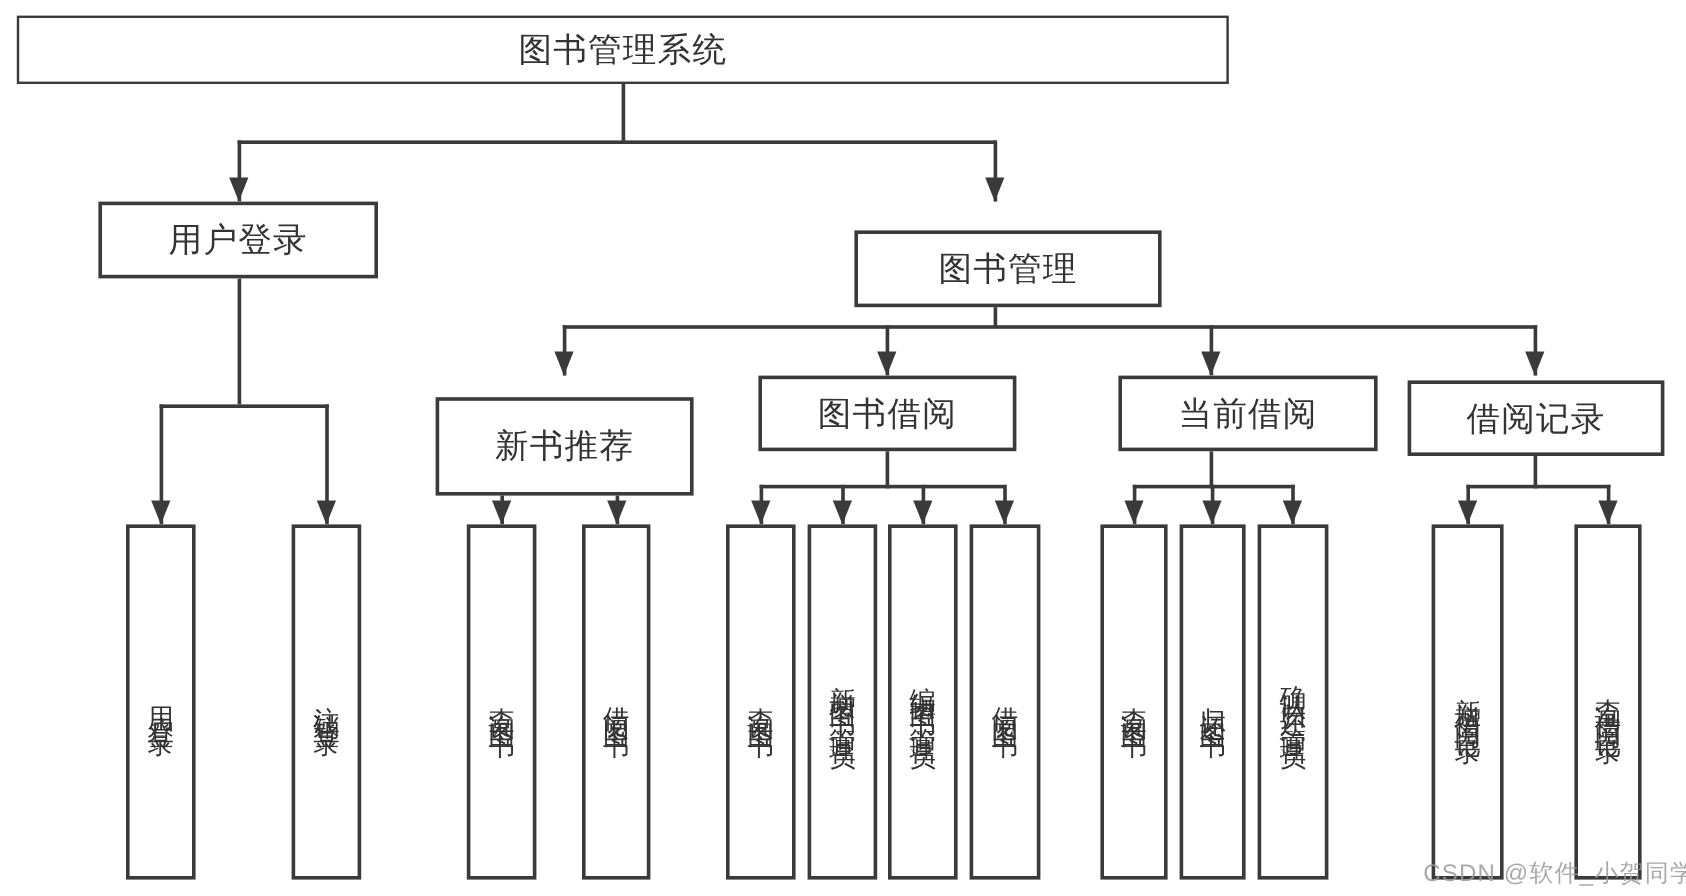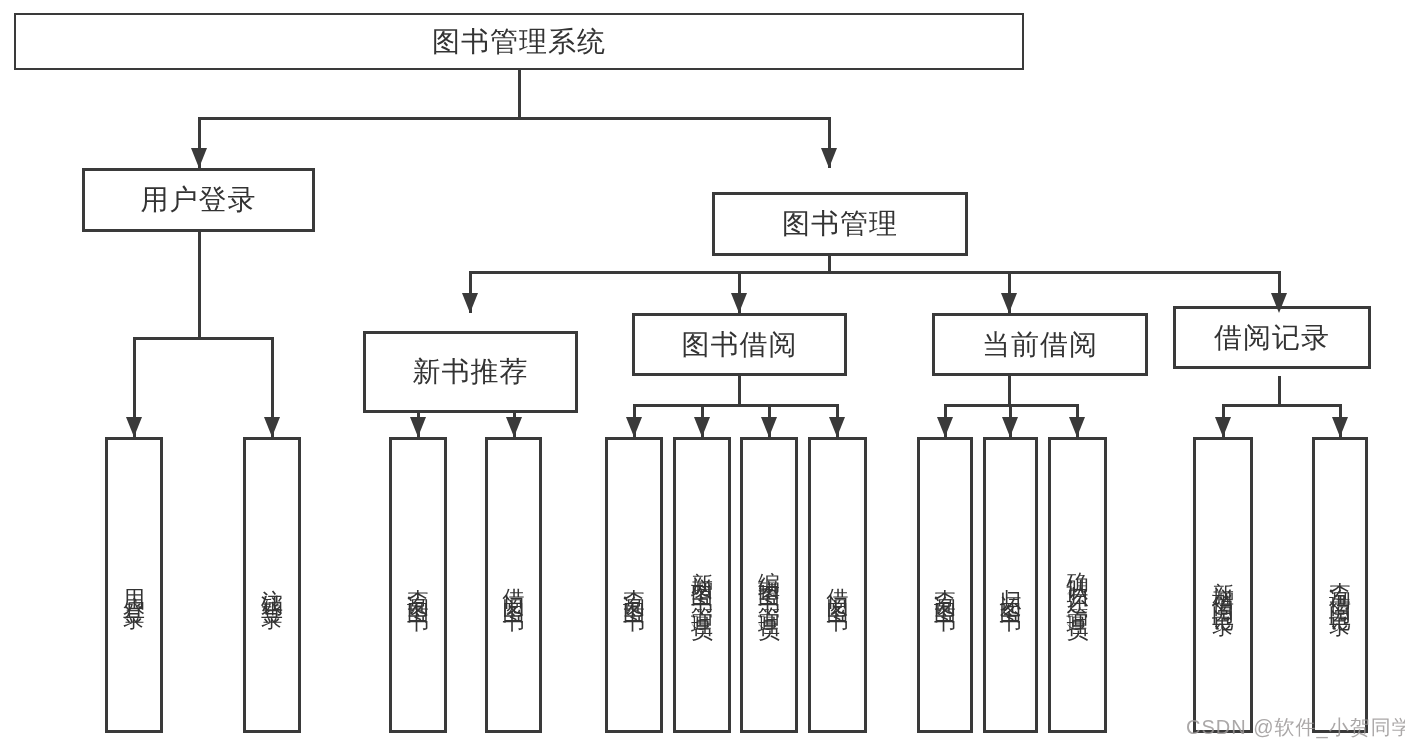--- a/index.html
+++ b/index.html
@@ -56,21 +56,21 @@
 
   <div class="hbox" style="left:363px;top:331px;width:215px;height:82px;">
     <span>新书推荐</span>
   </div>
   <div class="hbox" style="left:632px;top:313px;width:215px;height:63px;">
     <span>图书借阅</span>
   </div>
   <div class="hbox" style="left:932px;top:313px;width:216px;height:63px;">
     <span>当前借阅</span>
   </div>
-  <div class="hbox" style="left:1173px;top:306px;width:198px;height:63px;">
+  <div class="hbox" style="left:1173px;top:317px;width:214px;height:63px;">
     <span>借阅记录</span>
   </div>
 
   <div class="vbox" style="left:105px;width:58px;">
     <span>用户登录</span>
   </div>
   <div class="vbox" style="left:243px;width:58px;">
     <span>注销登录</span>
   </div>
 

